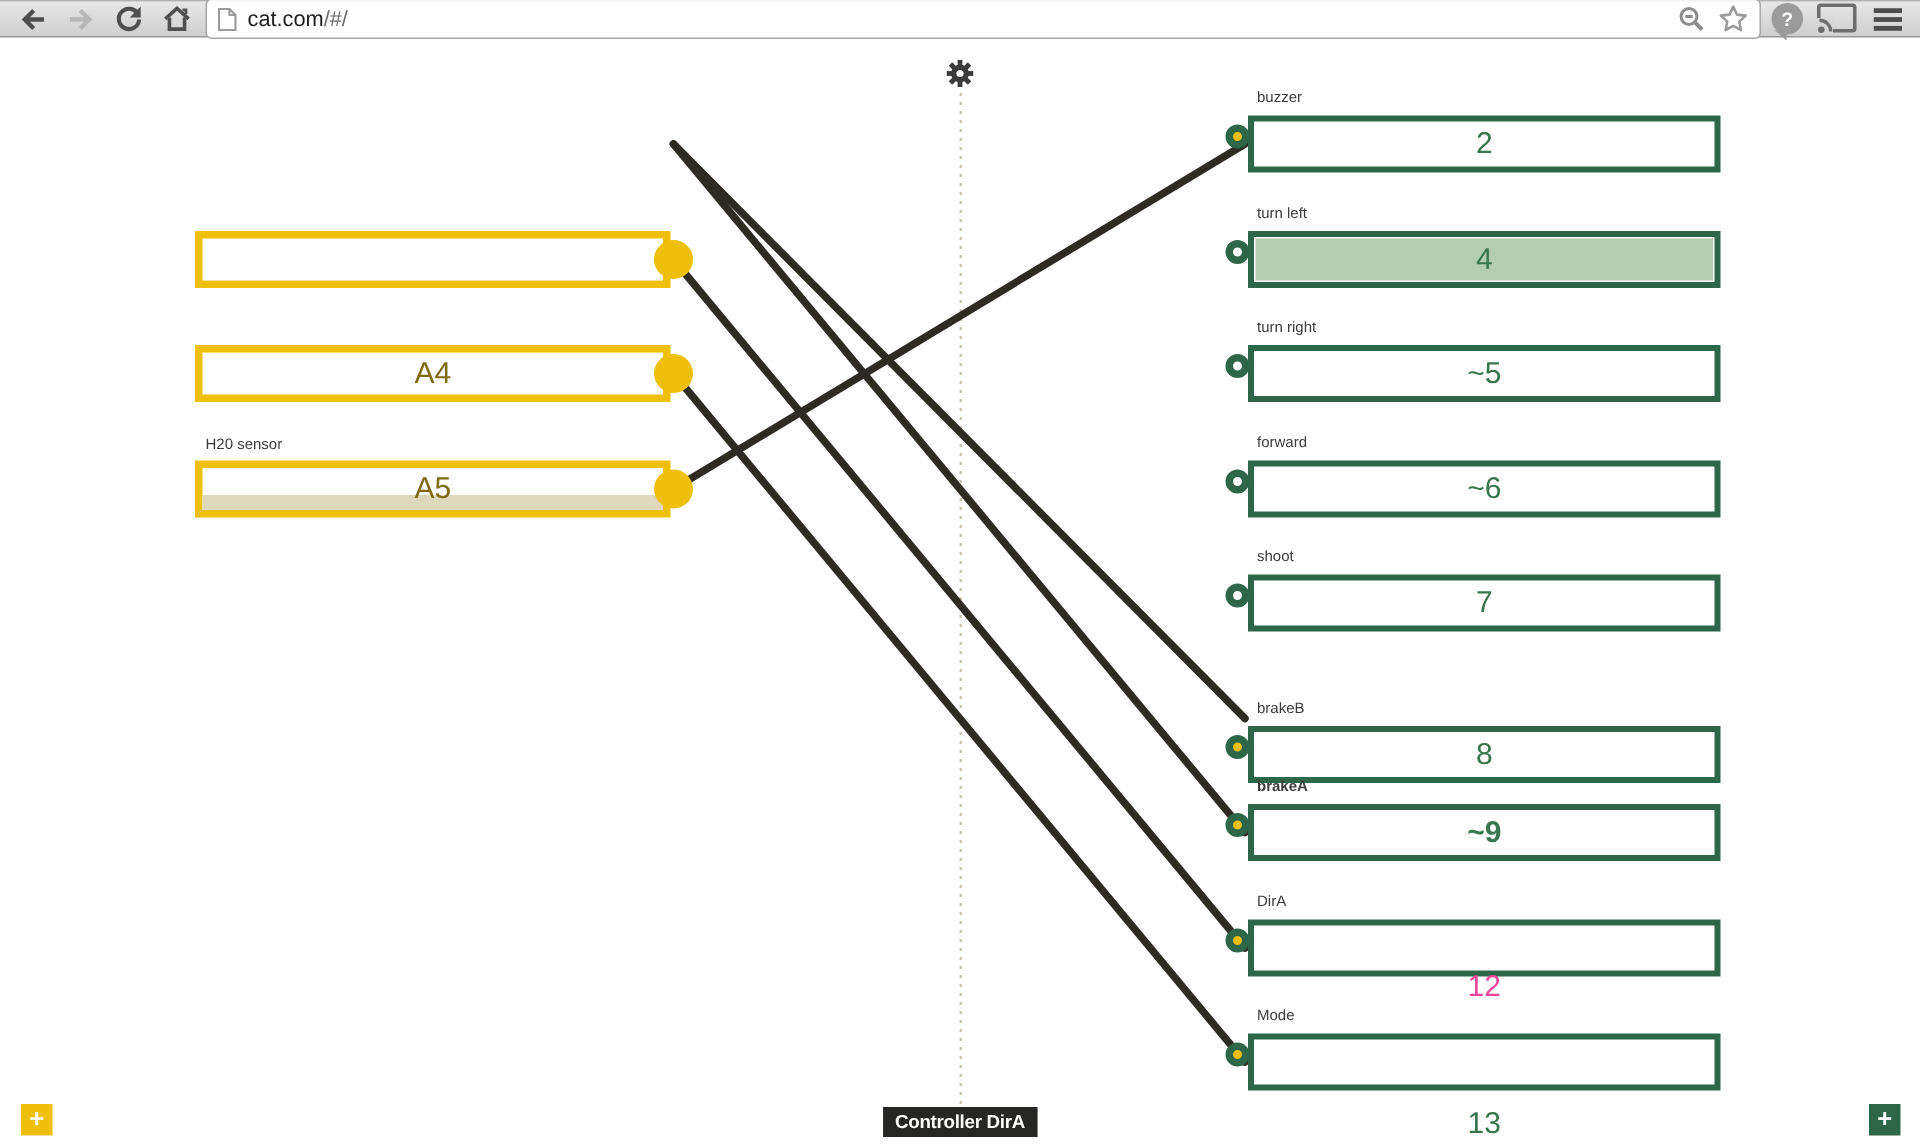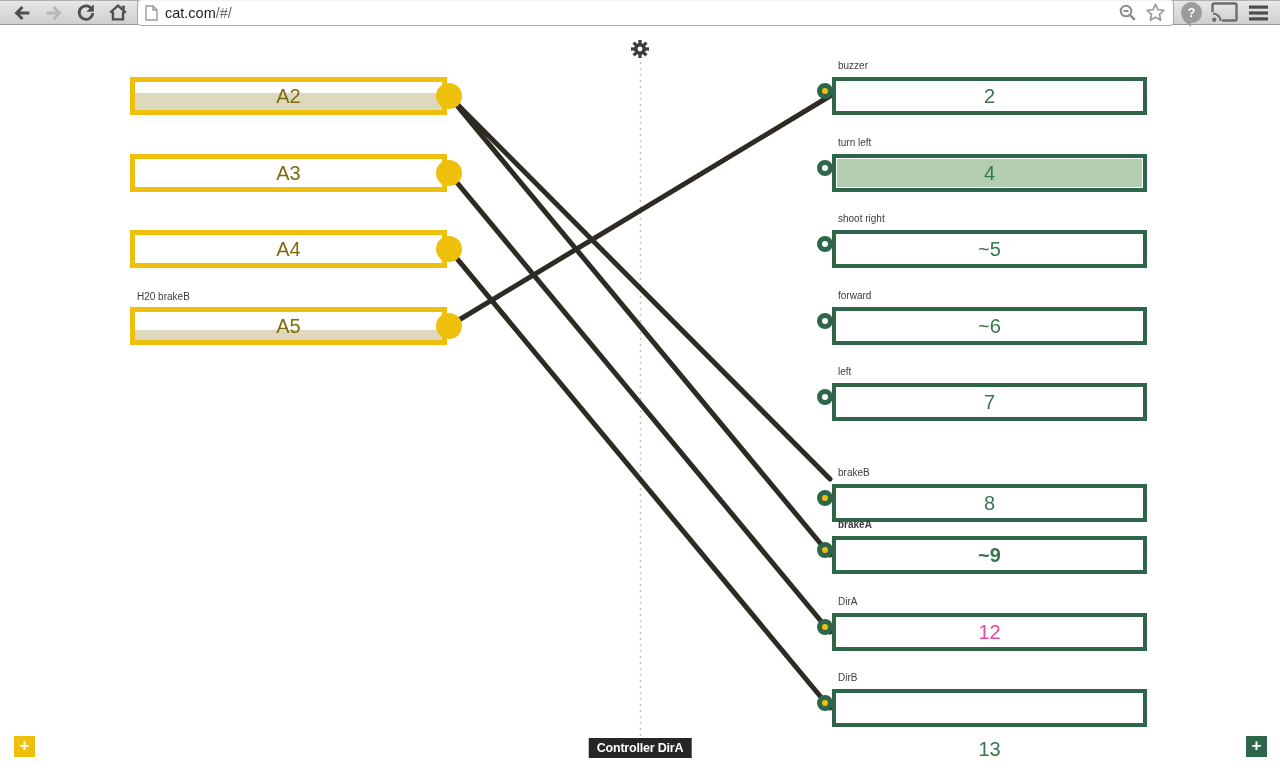--- a/index.html
+++ b/index.html
@@ -127,78 +127,72 @@
         <circle cx="9" cy="9" r="6"></circle>
       </g>
       <circle cx="9" cy="9" r="2.4" fill="#fff"></circle>
     </svg>
   </div>
 
   <div class="mode">Controller DirA</div>
 
   <div class="addbtn" id="addL" style="background: rgb(238, 192, 12);">+</div>
   <div class="addbtn" id="addR" style="background: rgb(46, 102, 73);">+</div>
-<div class="lbox" style="top: 77px; border-color: rgb(238, 192, 12);">
-      <div class="lfill" style="height: 60%; background: rgb(222, 217, 189);"></div>
-      <div class="llabel" style="color: rgb(125, 107, 16);">A2</div>
-      <div class="lconn" style="background: rgb(238, 192, 12);"></div>
-    </div>
     <div class="lbox" style="top: 154px; border-color: rgb(238, 192, 12);">
-      <div class="llabel" style="color: rgb(125, 107, 16);">A3</div>
       <div class="lconn" style="background: rgb(238, 192, 12);"></div>
     </div>
     <div class="lbox" style="top: 230px; border-color: rgb(238, 192, 12);">
       <div class="llabel" style="color: rgb(125, 107, 16);">A4</div>
       <div class="lconn" style="background: rgb(238, 192, 12);"></div>
     </div>
     <div class="lbox" style="top: 307px; border-color: rgb(238, 192, 12);">
       <div class="lfill" style="height: 35%; background: rgb(222, 217, 189);"></div>
       <div class="llabel" style="color: rgb(125, 107, 16);">A5</div>
-      <div class="pincap">H20 brakeB</div>
+      <div class="pincap">H20 sensor</div>
       <div class="lconn" style="background: rgb(238, 192, 12);"></div>
     </div>
     <div class="rbox" style="top: 77px; border-color: rgb(46, 102, 73);">
       <div class="pincap">buzzer</div>
       <div class="rvalue" style="color: rgb(56, 118, 79);">2</div>
       <div class="rconn" style="border-color: rgb(46, 102, 73); background: rgb(238, 192, 12);"></div>
     </div>
     <div class="rbox" style="top: 154px; border-color: rgb(46, 102, 73);">
       <div class="pincap">turn left</div>
       <div class="rfill" style="background: rgb(179, 205, 176);"></div>
       <div class="rvalue" style="color: rgb(56, 118, 79);">4</div>
       <div class="rconn" style="border-color: rgb(46, 102, 73); background: rgb(255, 255, 255);"></div>
     </div>
     <div class="rbox" style="top: 230px; border-color: rgb(46, 102, 73);">
-      <div class="pincap">shoot right</div>
+      <div class="pincap">turn right</div>
       <div class="rvalue" style="color: rgb(56, 118, 79);">~5</div>
       <div class="rconn" style="border-color: rgb(46, 102, 73); background: rgb(255, 255, 255);"></div>
     </div>
     <div class="rbox" style="top: 307px; border-color: rgb(46, 102, 73);">
       <div class="pincap">forward</div>
       <div class="rvalue" style="color: rgb(56, 118, 79);">~6</div>
       <div class="rconn" style="border-color: rgb(46, 102, 73); background: rgb(255, 255, 255);"></div>
     </div>
     <div class="rbox" style="top: 383px; border-color: rgb(46, 102, 73);">
-      <div class="pincap">left</div>
+      <div class="pincap">shoot</div>
       <div class="rvalue" style="color: rgb(56, 118, 79);">7</div>
       <div class="rconn" style="border-color: rgb(46, 102, 73); background: rgb(255, 255, 255);"></div>
     </div>
     <div class="rbox" style="top: 484px; border-color: rgb(46, 102, 73);">
       <div class="pincap">brakeB</div>
       <div class="rvalue" style="color: rgb(56, 118, 79);">8</div>
       <div class="rconn" style="border-color: rgb(46, 102, 73); background: rgb(238, 192, 12);"></div>
     </div>
     <div class="rbox" style="top: 536px; border-color: rgb(46, 102, 73); font-weight: bold;">
       <div class="pincap">brakeA</div>
       <div class="rvalue" style="color: rgb(56, 118, 79);">~9</div>
       <div class="rconn" style="border-color: rgb(46, 102, 73); background: rgb(238, 192, 12);"></div>
     </div>
     <div class="rbox" style="top: 613px; border-color: rgb(46, 102, 73);">
       <div class="pincap">DirA</div>
-      <div class="rvalue" style="color: #ec4899;">12</div>
+      <div class="rvalue" style="color: #ec4899; margin-top: 26px;">12</div>
       <div class="rconn" style="border-color: rgb(46, 102, 73); background: rgb(238, 192, 12);"></div>
     </div>
     <div class="rbox" style="top: 689px; border-color: rgb(46, 102, 73);">
-      <div class="pincap">DirB</div>
+      <div class="pincap">Mode</div>
       <div class="rvalue" style="color: rgb(56, 118, 79); margin-top: 41px;">13</div>
       <div class="rconn" style="border-color: rgb(46, 102, 73); background: rgb(238, 192, 12);"></div>
     </div>
   </div>
 
 </body></html>

